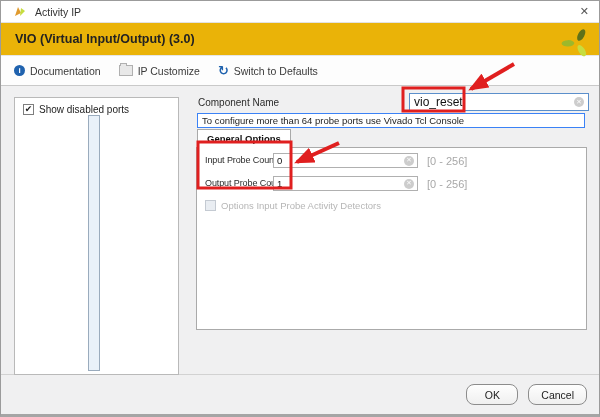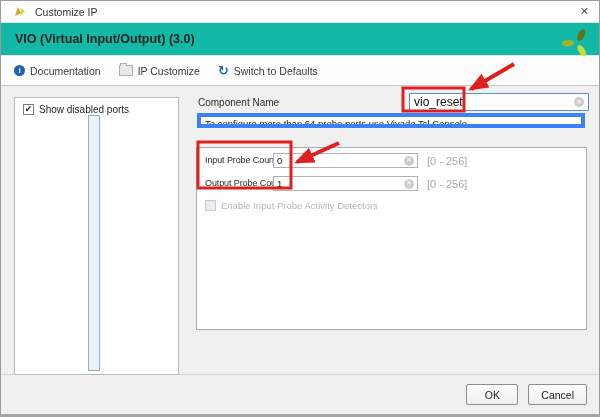--- a/index.html
+++ b/index.html
@@ -10,21 +10,21 @@
     background:#f0f0f1; border:1px solid #9b9b9b; border-bottom:3px solid #a5a5a5;
     overflow:hidden;
   }
   
   .titlebar{height:22px; box-sizing:border-box; background:#ffffff; border-bottom:1px solid #e2e2e2;
     display:flex; align-items:center; padding:0 10px 0 12px;}
   .titleicon{width:14px;height:14px;margin-right:8px;display:inline-flex;}
   .titletext{font-size:10.5px;color:#333;}
   .closebtn{margin-left:auto;color:#555;font-size:11px;line-height:11px;cursor:pointer;font-style:normal;}
   
-  .headerrow{height:33px;box-sizing:border-box;background:#14b8a6;border-bottom:1px solid #e6e6e6;
+  .headerrow{height:33px;box-sizing:border-box;background:#eab308;border-bottom:1px solid #e6e6e6;
     display:flex;align-items:center;padding:0 14px;}
   .iptitle{font-size:12.5px;font-weight:bold;color:#222;}
   .xlogo{position:absolute;top:25px;left:559px;width:34px;height:34px;z-index:3;}
   
   .toolbarrow{height:30px;box-sizing:border-box;background:#fdfdfd;border-bottom:1px solid #c9c9c9;
     display:flex;align-items:center;gap:18px;padding:0 13px;}
   .tbitem{display:inline-flex;align-items:center;gap:5px;font-size:10.5px;color:#3a3a3a;cursor:pointer;}
   .infoicon{width:11px;height:11px;border-radius:50%;background:#1f62ae;color:#fff;font-size:8px;
     font-weight:bold;line-height:11px;text-align:center;display:inline-block;font-style:normal;}
   .foldericon{width:12px;height:9px;background:#e8e8e8;border:1px solid #b0b0b0;position:relative;display:inline-block;}
@@ -44,21 +44,21 @@
     background:#e9f1f9;border:1px solid #9aabbd;}
   .complabel{position:absolute;left:197px;top:11px;color:#2b2b2b;}
   .compfield{position:absolute;left:408px;top:7px;width:180px;height:18px;box-sizing:border-box;
     background:#fff;border:1px solid #5b8fcb;display:flex;align-items:center;padding:0 4px;cursor:text;}
   .compvalue{font-size:12px;color:#111;}
   .caret{display:inline-block;width:1px;height:11px;background:#111;margin-left:1px;}
   .clearicon{margin-left:auto;width:10px;height:10px;border-radius:50%;background:#cdcdcd;
     display:inline-flex;align-items:center;justify-content:center;cursor:pointer;flex:none;}
   .clearicon i{font-style:normal;font-size:6.5px;line-height:6.5px;color:#fff;}
   .infobox{position:absolute;left:196px;top:27px;width:388px;height:15px;box-sizing:border-box;
-    background:#fff;border:4px solid #3b82f6;font-size:9.5px;color:#222;line-height:13px;padding:0 4px;
+    background:#fff;border:1px solid #3b82f6;font-size:9.5px;color:#222;line-height:13px;padding:0 4px;
     white-space:nowrap;overflow:hidden;}
   .tabbar{position:absolute;left:196px;top:43px;height:18px;display:flex;align-items:flex-end;z-index:2;}
   .tab{box-sizing:border-box;height:18px;padding:0 9px;display:flex;align-items:center;
     font-size:9.5px;font-weight:bold;color:#333;background:#e3e4e5;border:1px solid #a9a9a9;
     border-left:none;cursor:pointer;white-space:nowrap;}
   .tab:first-child{border-left:1px solid #a9a9a9;}
   .tab.active{background:#fff;border-bottom:1px solid #fff;height:19px;margin-bottom:-1px;color:#111;}
   .tabpanel{position:absolute;left:195px;top:61px;width:391px;height:183px;box-sizing:border-box;
     background:#fff;border:1px solid #aaaaaa;}
   .fieldrow{position:absolute;left:8px;right:8px;height:16px;}
@@ -67,38 +67,38 @@
   .ffield{position:absolute;left:68px;top:0;width:145px;height:15px;box-sizing:border-box;background:#fff;
     border:1px solid #b0b0b0;display:flex;align-items:center;padding:0 3px;cursor:text;}
   .fvalue{font-size:9.5px;color:#111;}
   .frange{position:absolute;left:222px;top:2px;font-size:11px;color:#a8a8a8;white-space:nowrap;}
   .activityrow{position:absolute;left:8px;top:52px;cursor:default;}
   .activityrow span{font-size:9.5px;color:#b6b6b6;}
   
   .footer{height:40px;box-sizing:border-box;background:#f0f0f1;border-top:1px solid #d2d2d2;
     display:flex;align-items:center;justify-content:flex-end;gap:10px;padding-right:12px;}
   .btn{box-sizing:border-box;height:21px;min-width:52px;padding:0 12px;font-family:inherit;font-size:10.5px;
-    color:#222;background:linear-gradient(#fefefe,#efefef);border:1px solid #8c8c8c;border-radius:2px;cursor:pointer;}
+    color:#222;background:linear-gradient(#fefefe,#efefef);border:1px solid #8c8c8c;border-radius:8px;cursor:pointer;}
   .btn.cancel{min-width:58px;}
   
   .annotations{position:absolute;left:0;top:0;width:600px;height:417px;z-index:10;pointer-events:none;}
 </style>
 </head>
 <body>
 
 <div class="dialog">
 
   <div class="titlebar">
     <span class="titleicon">
       <svg viewBox="0 0 14 14" width="14" height="14">
         <path d="M2,11 L5,2 L8,8 Z" fill="#e09a2f"></path>
         <path d="M8,3 L12,6 L7,11 Z" fill="#c6dd3f"></path>
       </svg>
     </span>
-    <span class="titletext">Customize IP</span>
+    <span class="titletext">Activity IP</span>
     <i class="closebtn">✕</i>
   </div>
 
   <div class="headerrow">
     <span class="iptitle">VIO (Virtual Input/Output) (3.0)</span>
   </div>
   <svg class="xlogo" viewBox="0 0 32 32">
     <ellipse cx="16" cy="7.5" rx="3" ry="6" transform="rotate(28 16 16)" fill="#5f7119"></ellipse>
     <ellipse cx="16" cy="7.5" rx="3" ry="6" transform="rotate(148 16 16)" fill="#c6dd3f"></ellipse>
     <ellipse cx="16" cy="7.5" rx="3" ry="6" transform="rotate(268 16 16)" fill="#9cb82b"></ellipse>
@@ -136,20 +136,21 @@
       <span class="compvalue">vio_reset</span>
       <span class="caret"></span>
       <span class="clearicon">
           <i>✕</i>
         </span>
     </div>
 
     <div class="infobox">To configure more than 64 probe ports use Vivado Tcl Console</div>
 
     <div class="tabbar">
+      <div class="tab active">General Options</div>
     </div>
 
     <div class="tabpanel">
       <div class="fieldrow r1">
         <span class="flabel">Input  Probe  Count</span>
         <span class="ffield">
           <span class="fvalue">0</span>
           <span class="clearicon">
               <i>✕</i>
             </span>
@@ -161,21 +162,21 @@
         <span class="ffield">
           <span class="fvalue">1</span>
           <span class="clearicon">
               <i>✕</i>
             </span>
         </span>
         <span class="frange">[0 - 256]</span>
       </div>
       <label class="cbrow activityrow">
         <span class="cbox disabled"></span>
-        <span>Enable Input Probe Activity Detectors</span>
+        <span>Options Input Probe Activity Detectors</span>
       </label>
     </div>
   </div>
 
   <div class="footer">
     <button class="btn">OK</button>
     <button class="btn cancel">Cancel</button>
   </div>
 
   <svg class="annotations" viewBox="0 0 600 417">

